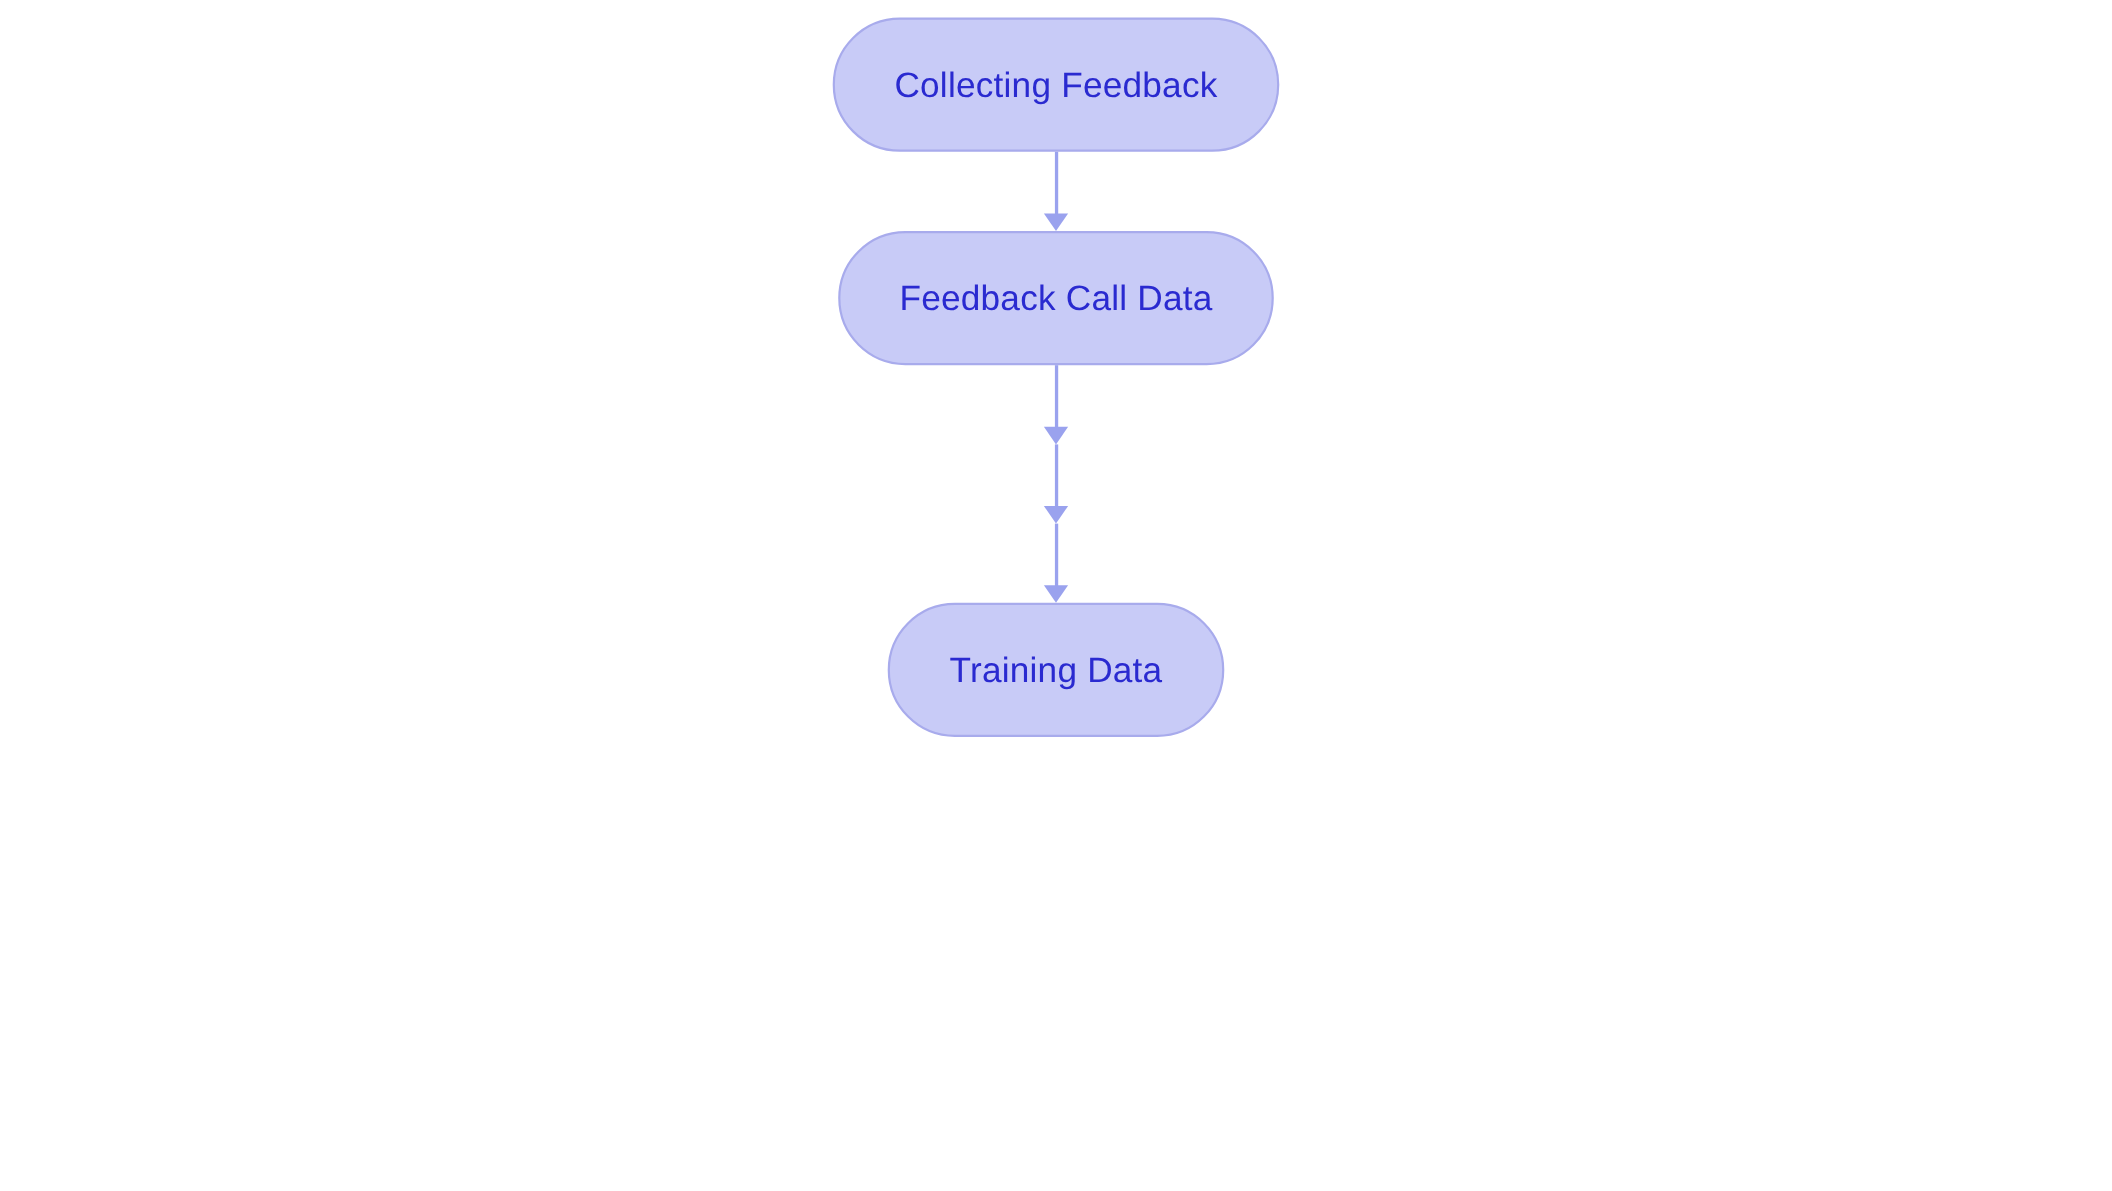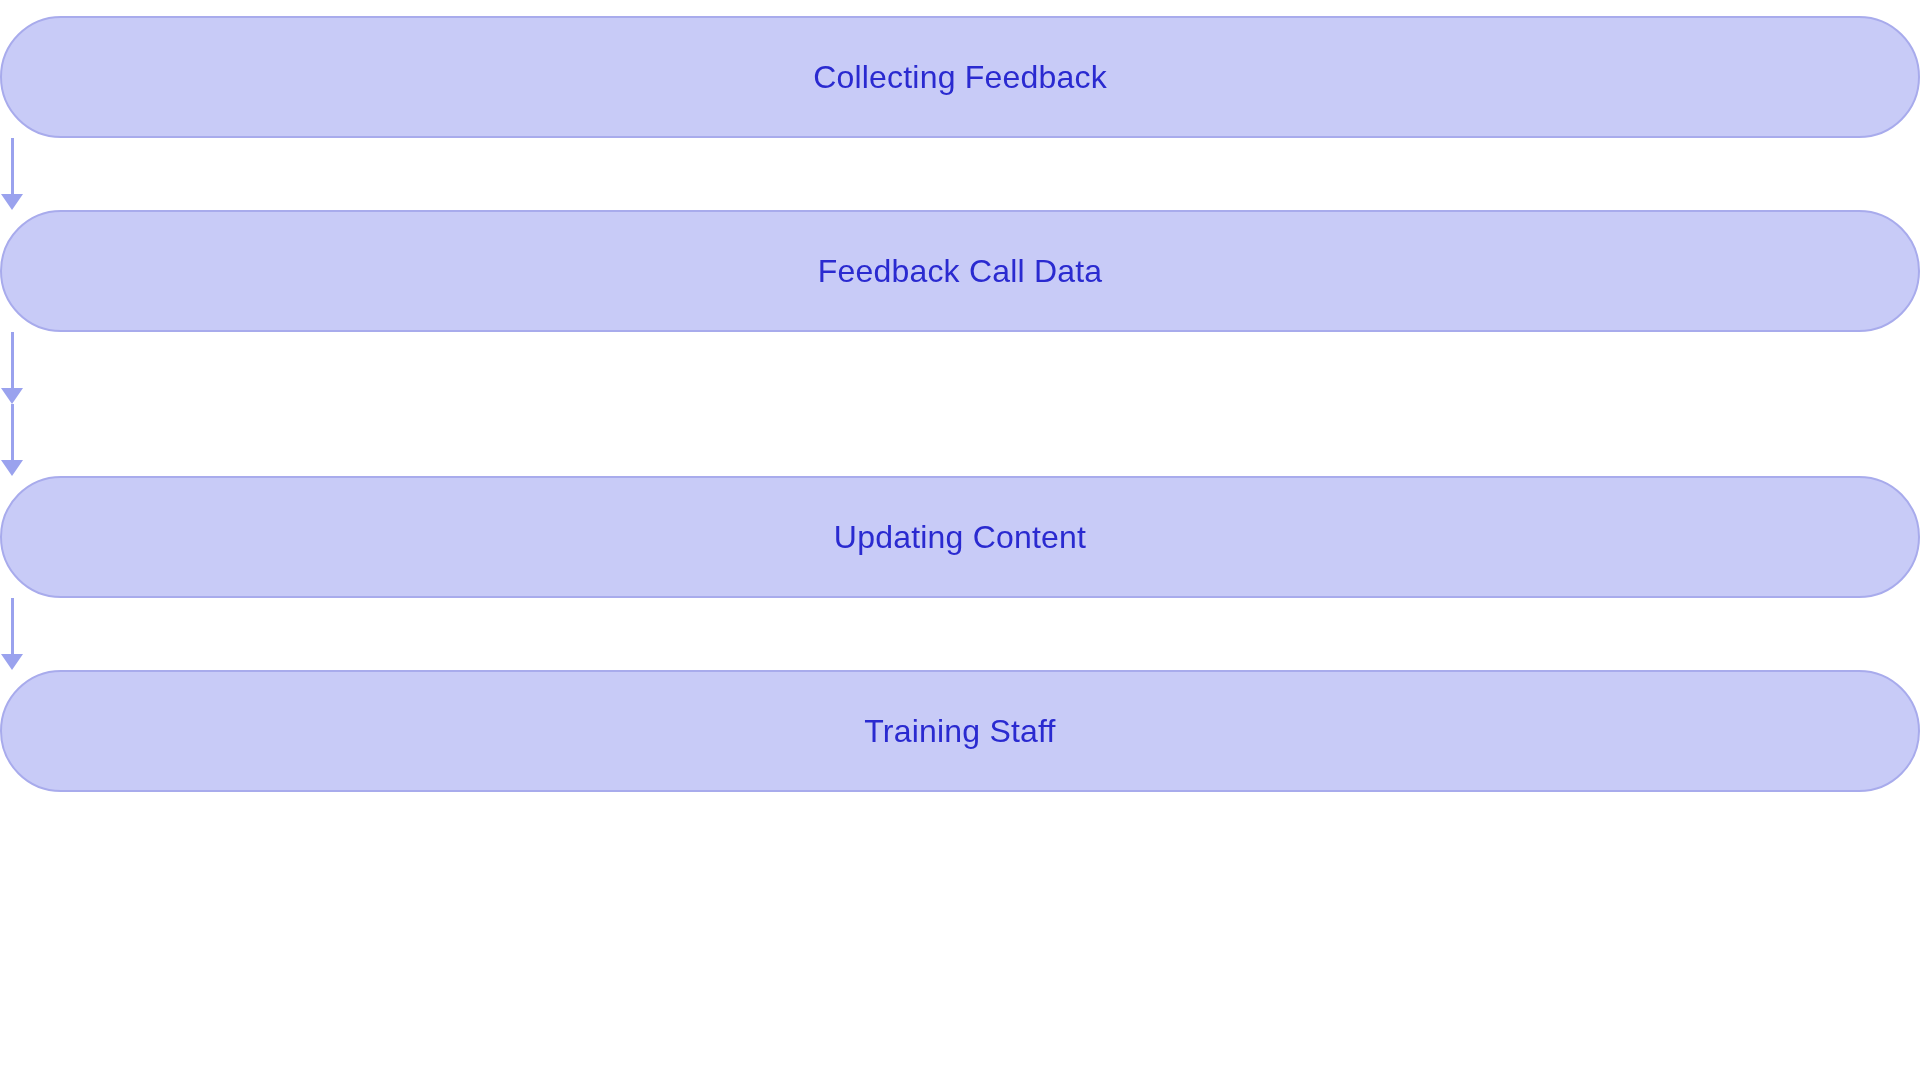--- a/index.html
+++ b/index.html
@@ -23,20 +23,21 @@
   }
 
   .flow-column {
     position: absolute;
     left: 0;
     top: 0;
     width: 1920px;
     height: 1083px;
     display: flex;
     flex-direction: column;
+    align-items: center;
     justify-content: flex-start;
   }
 
   .node {
     box-sizing: border-box;
     display: flex;
     align-items: center;
     justify-content: center;
     background: #c8cbf7;
     border: 2px solid #a8abec;
@@ -105,27 +106,24 @@
       <div class="connector-line"></div>
       <div class="connector-head"></div>
     </div>
 
 
     <div class="connector" style="height:72px">
       <div class="connector-line"></div>
       <div class="connector-head"></div>
     </div>
 
-    <div class="node">
-      <span class="node-label">Updating Content</span>
-    </div>
 
     <div class="connector" style="height:72px">
       <div class="connector-line"></div>
       <div class="connector-head"></div>
     </div>
 
     <div class="node">
-      <span class="node-label">Training Staff</span>
+      <span class="node-label">Training Data</span>
     </div>
 
   </div>
 </div>
 
 </body></html>

